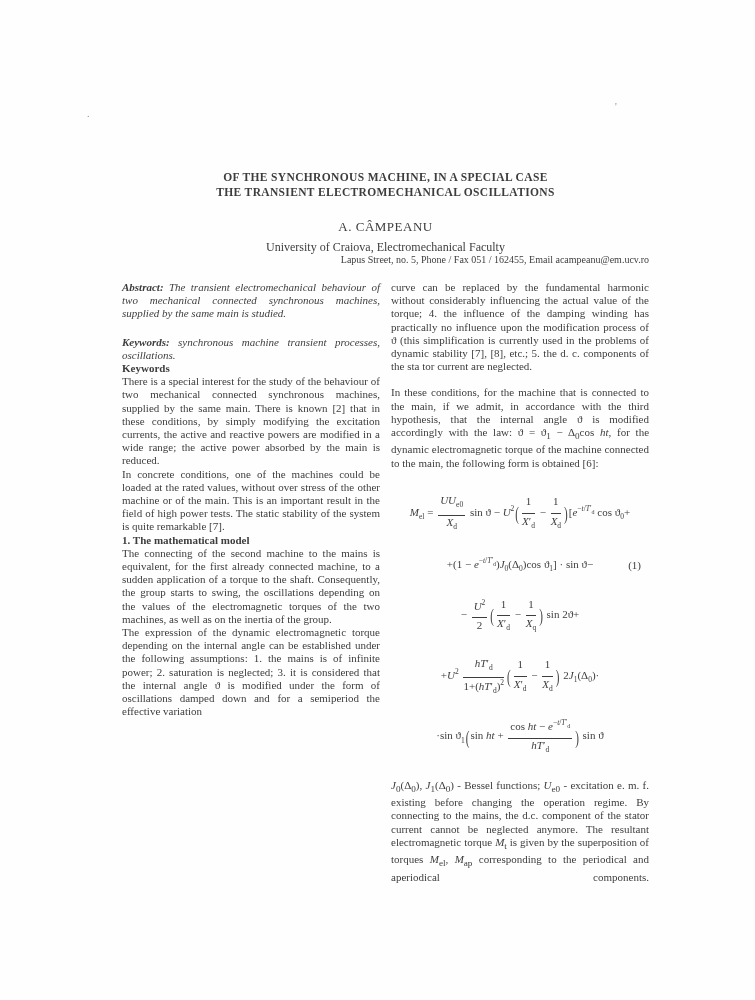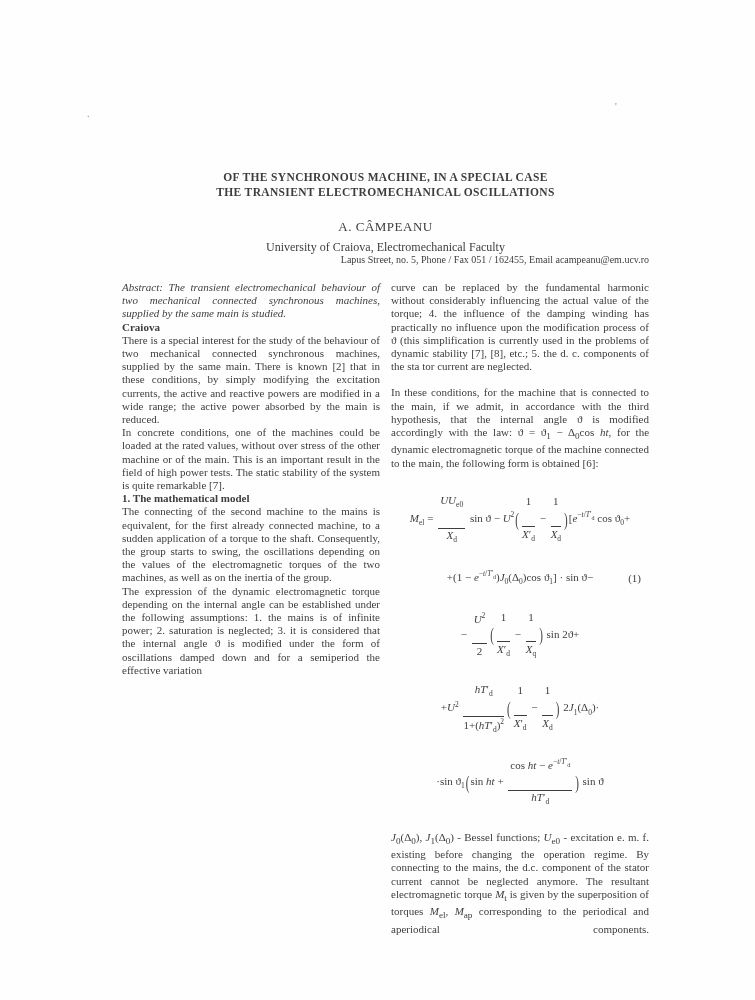--- a/index.html
+++ b/index.html
@@ -22,32 +22,32 @@
     width: 527px;
   }
   .title { text-align: center; font-weight: bold; font-size: 11.5px; line-height: 14.5px; letter-spacing: 0.35px; }
   .author { text-align: center; font-size: 13px; letter-spacing: 0.5px; margin-top: 20px; }
   .affil  { text-align: center; font-size: 12px; line-height: 12.5px; margin-top: 6px; }
   .addr   { text-align: right; font-size: 10px; line-height: 12.5px; }
   .cols { display: flex; gap: 11px; margin-top: 15px; }
   .col { width: 258px; font-size: 11px; line-height: 13.2px; text-align: justify; }
   .col p { margin: 0; }
   .abstract, .keywords { font-style: italic; }
-  .abstract .lbl, .keywords .lbl { font-weight: normal; }
+  .abstract .lbl, .keywords .lbl { font-weight: bold; }
   .keywords { margin-top: 15px !important; }
   .hd { font-weight: bold; font-size: 11px; margin: 14px 0 1px 0; text-align: left; }
   .gap { margin-top: 13px !important; }
   
   .eq { position: relative; margin: 16px 0 15px 0; font-size: 11px; }
   .eq-row { position: relative; text-align: center; margin: 24px 0; line-height: 1.3; }
   .eq-row sub { font-size: 7.5px; }
   .eq-row sup { font-size: 7.5px; }
   .eq-row sup sub { font-size: 6px; }
   .frac { display: inline-block; vertical-align: middle; text-align: center; line-height: 1.15; margin: 0 2px; }
-  .nm { display: block; border-bottom: 0.8px solid #3d3d3d; padding: 0 2px 18px 2px; }
+  .nm { display: block; border-bottom: 0.8px solid #3d3d3d; padding: 0 2px 5px 2px; }
   .dn { display: block; padding-top: 0.5px; text-align: center; }
   .bp { display: inline-block; transform: scaleY(1.7); vertical-align: middle; margin: 0 1px; }
   .eq-num { position: absolute; right: 8px; top: 50%; transform: translateY(-50%); font-style: normal; }
   .last-justified { text-align-last: justify; }
   .speck { position: absolute; color: #8a8a8a; font-size: 10px; }
   .s1 { left: 87px; top: 108px; }
   .s2 { left: 615px; top: 101px; }
 </style>
 </head>
 <body>
@@ -64,21 +64,22 @@
     </div>
 
     <div class="author">A. CÂMPEANU</div>
     <div class="affil">University of Craiova, Electromechanical Faculty</div>
     <div class="addr">Lapus Street, no. 5, Phone / Fax 051 / 162455, Email acampeanu@em.ucv.ro</div>
 
     <div class="cols">
 
       <div class="col">
         <p class="abstract"><span class="lbl">Abstract:</span> <span>The transient electromechanical behaviour of two mechanical connected synchronous machines, supplied by the same main is studied.</span></p>
-        <p class="hd">Craiova</p>
+        <p class="keywords"><span class="lbl">Keywords:</span> <span>synchronous machine transient processes, oscillations.</span></p>
+        <p class="hd">Keywords</p>
         <p>There is a special interest for the study of the behaviour of two mechanical connected synchronous machines, supplied by the same main. There is known [2] that in these conditions, by simply modifying the excitation currents, the active and reactive powers are modified in a wide range; the active power absorbed by the main is reduced.</p>
         <p>In concrete conditions, one of the machines could be loaded at the rated values, without over stress of the other machine or of the main. This is an important result in the field of high power tests. The static stability of the system is quite remarkable [7].</p>
         <p class="hd">1. The mathematical model</p>
         <p>The connecting of the second machine to the mains is equivalent, for the first already connected machine, to a sudden application of a torque to the shaft. Consequently, the group starts to swing, the oscillations depending on the values of the electromagnetic torques of the two machines, as well as on the inertia of the group.</p>
         <p>The expression of the dynamic electromagnetic torque depending on the internal angle can be established under the following assumptions: 1. the mains is of infinite power; 2. saturation is neglected; 3. it is considered that the internal angle ϑ is modified under the form of oscillations damped down and for a semiperiod the effective variation</p>
       </div>
 
       <div class="col">
         <p>curve can be replaced by the fundamental harmonic without considerably influencing the actual value of the torque; 4. the influence of the damping winding has practically no influence upon the modification process of ϑ (this simplification is currently used in the problems of dynamic stability [7], [8], etc.; 5. the d. c. components of the sta tor current are neglected.</p>
         <p class="gap">In these conditions, for the machine that is connected to the main, if we admit, in accordance with the third hypothesis, that the internal angle ϑ is modified accordingly with the law: ϑ = ϑ<sub>1</sub> − Δ<sub>0</sub>cos <i>ht</i>, for the dynamic electromagnetic torque of the machine connected to the main, the following form is obtained [6]:</p>

